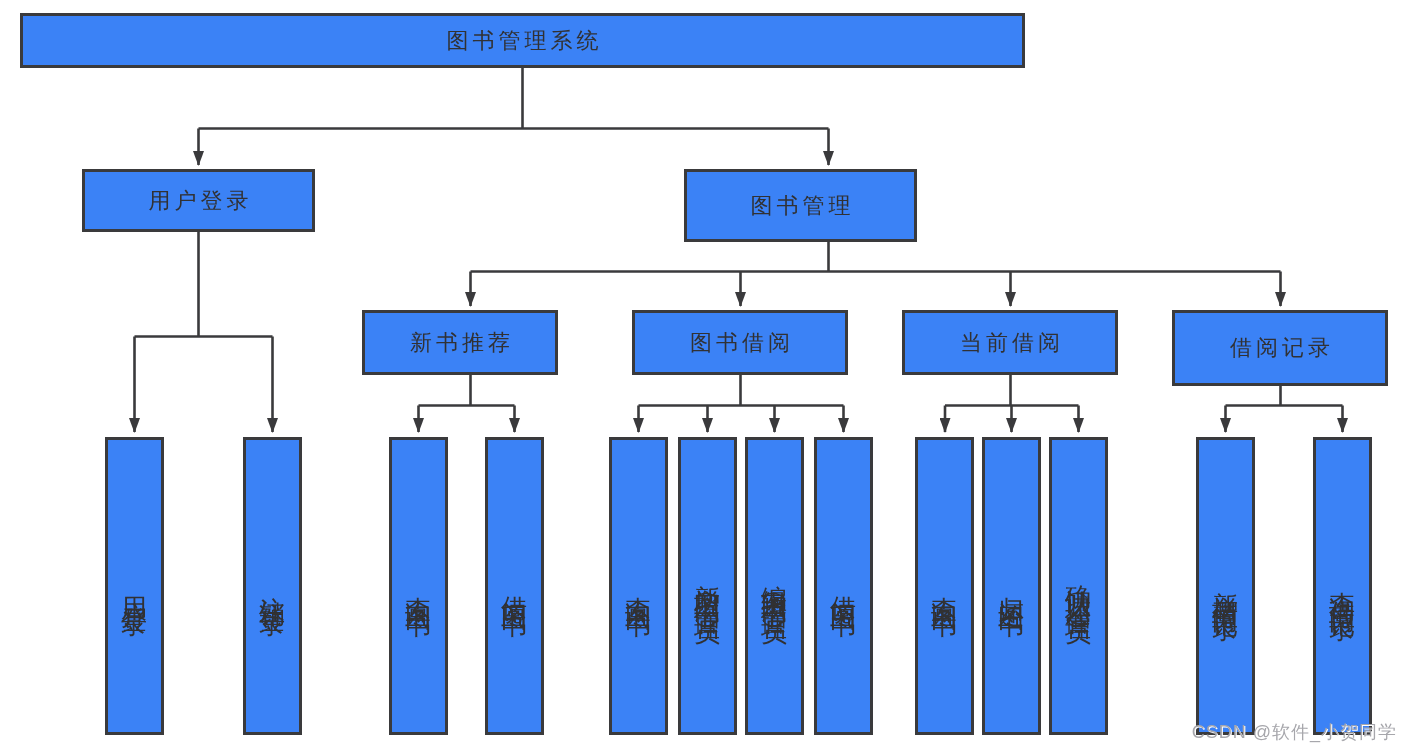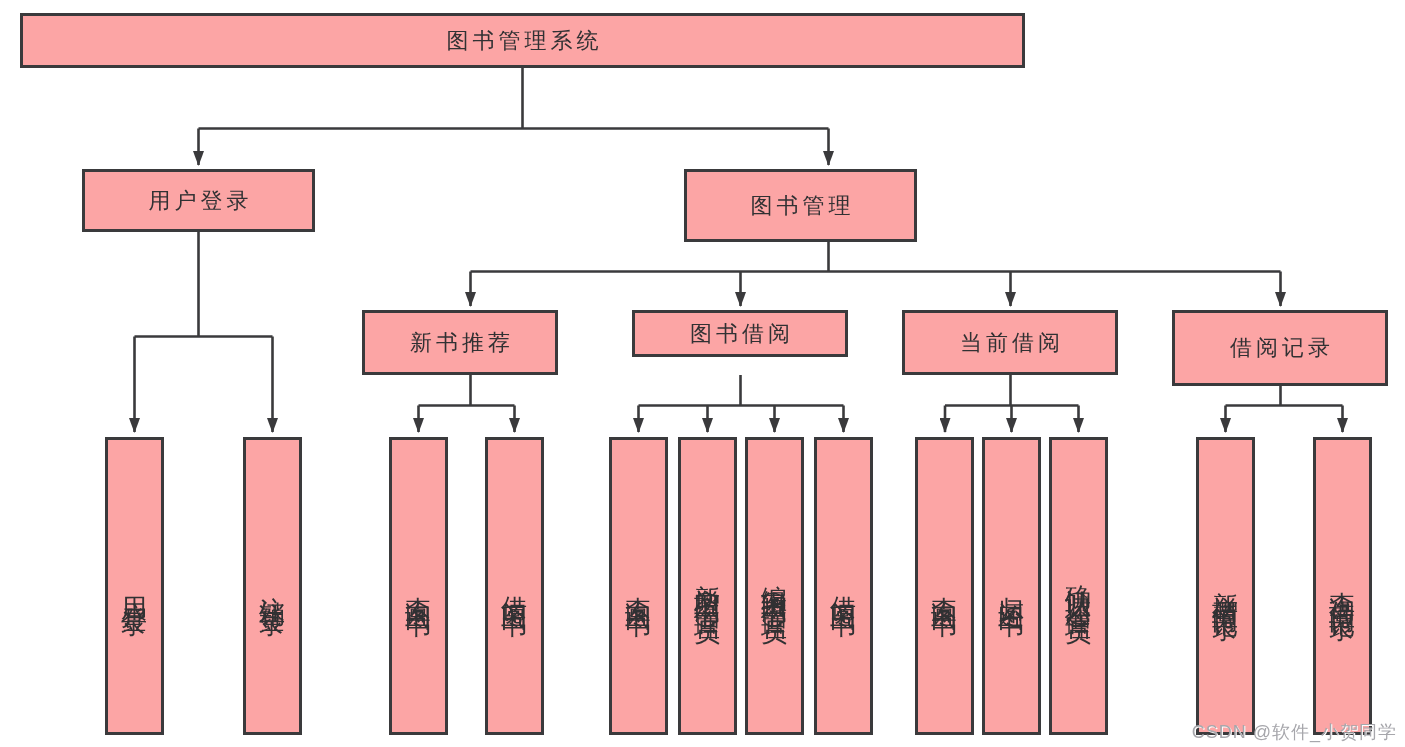--- a/index.html
+++ b/index.html
@@ -7,21 +7,21 @@
     position:relative;
     width:1405px;height:747px;
     background:#ffffff;
     font-family:"Liberation Sans",sans-serif;
     color:#313133;
     overflow:hidden;
   }
   .wires{position:absolute;left:0;top:0;width:1405px;height:747px;}
   .box{
     position:absolute;
-    background:#fca5a5;
+    background:#3b82f6;
     border:3px solid #3a3a3c;
     box-sizing:border-box;
     display:flex;align-items:center;justify-content:center;
   }
   .box.h .lbl{
     font-size:22px;
     letter-spacing:4px;
     white-space:nowrap;
     text-indent:4px; 
   }
@@ -105,21 +105,21 @@
   <div class="box h" style="left:82px;top:169px;width:233px;height:63px">
     <span class="lbl">用户登录</span>
   </div>
   <div class="box h" style="left:684px;top:169px;width:233px;height:73px">
     <span class="lbl">图书管理</span>
   </div>
 
   <div class="box h" style="left:362px;top:310px;width:196px;height:65px">
     <span class="lbl">新书推荐</span>
   </div>
-  <div class="box h" style="left:632px;top:310px;width:216px;height:47px">
+  <div class="box h" style="left:632px;top:310px;width:216px;height:65px">
     <span class="lbl">图书借阅</span>
   </div>
   <div class="box h" style="left:902px;top:310px;width:216px;height:65px">
     <span class="lbl">当前借阅</span>
   </div>
   <div class="box h" style="left:1172px;top:310px;width:216px;height:76px">
     <span class="lbl">借阅记录</span>
   </div>
 
   <div class="box v" style="left:105px;top:437px;width:59px;height:298px">

